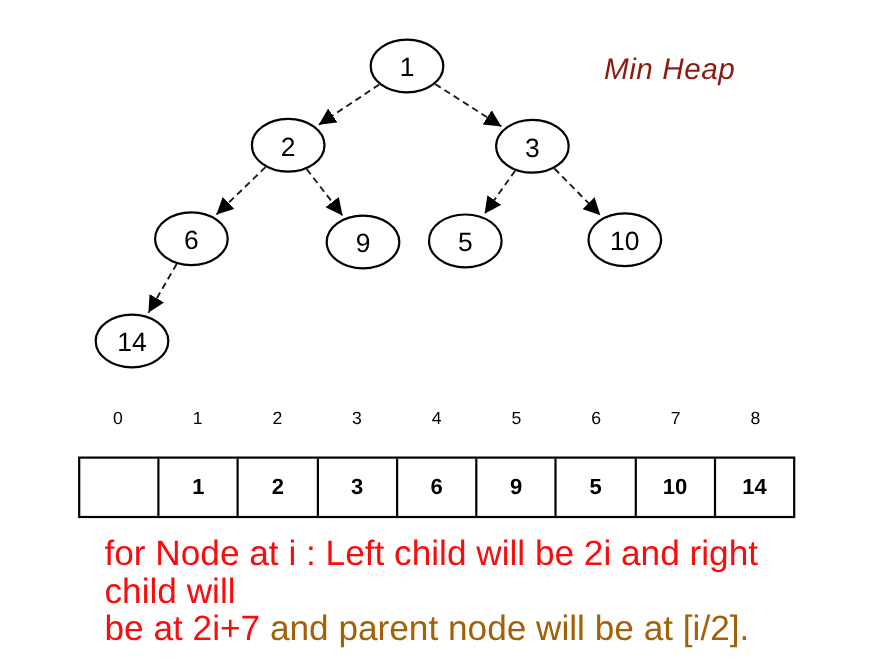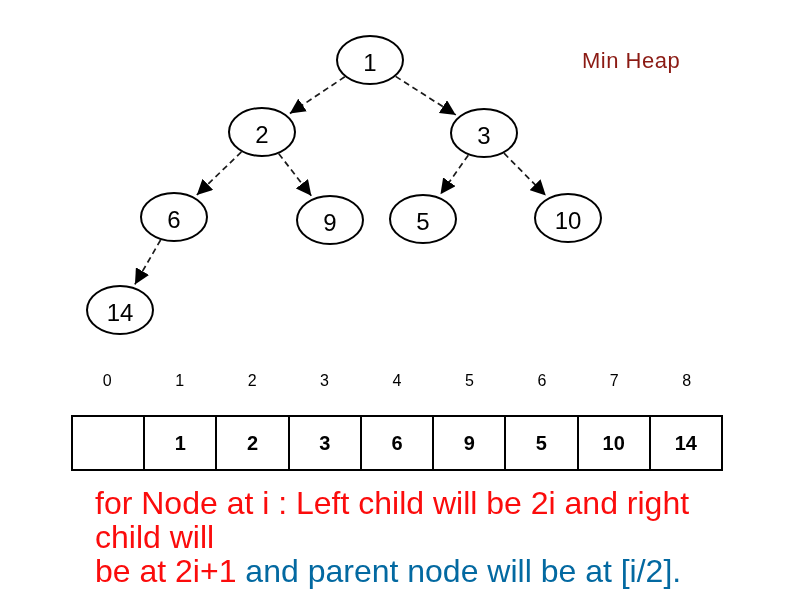--- a/index.html
+++ b/index.html
@@ -9,23 +9,24 @@
     font-family: "Liberation Sans", sans-serif;
     position: relative;
     overflow: hidden;
   }
   #canvas { position: absolute; inset: 0; width: 800px; height: 600px; }
 
   #tree-svg { position: absolute; left: 0; top: 0; }
 
   #heap-title {
     position: absolute;
-    left: 582px; top: 48px;
-    font-size: 22px;
+    left: 549px; top: 48px;
+    font-size: 27px;
     letter-spacing: 0.5px;
+    font-style: italic;
   }
 
   #array-indices {
     position: absolute;
     left: 71px; top: 372px; width: 652px;
     display: flex;
   }
   .array-index {
     flex: 1;
     text-align: center;
@@ -137,16 +138,16 @@
       <div class="array-cell">3</div>
       <div class="array-cell">6</div>
       <div class="array-cell">9</div>
       <div class="array-cell">5</div>
       <div class="array-cell">10</div>
       <div class="array-cell">14</div>
     </div>
 
   <div id="caption">
     <div><span id="cap-line1" style="color: rgb(251, 12, 12);">for Node at i : Left child will be 2i and right child will</span></div>
-    <div><span id="cap-line2-red" style="color: rgb(251, 12, 12);">be at 2i+1 </span><span id="cap-line2-dark" style="color: #0369a1;">and parent node will be at [i/2].</span></div>
+    <div><span id="cap-line2-red" style="color: rgb(251, 12, 12);">be at 2i+7 </span><span id="cap-line2-dark" style="color: #a16207;">and parent node will be at [i/2].</span></div>
   </div>
 
 </div>
 
 </body></html>

